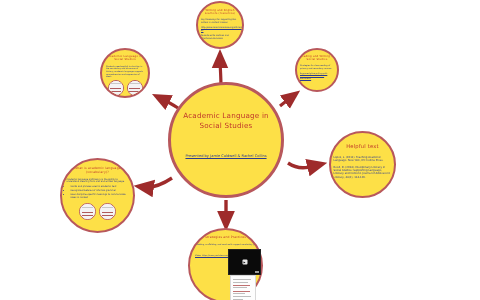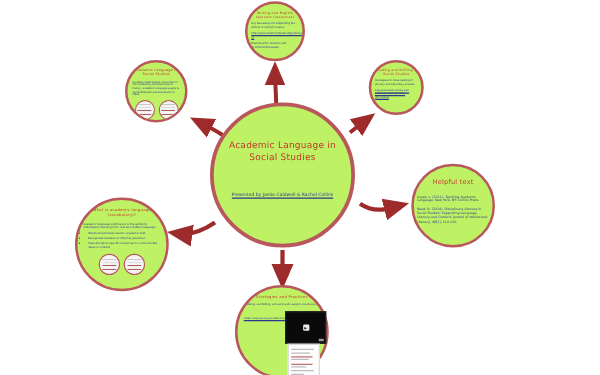--- a/index.html
+++ b/index.html
@@ -6,21 +6,21 @@
   body{
     width:480px;height:300px;background:#ffffff;overflow:hidden;
     font-family:"DejaVu Sans", sans-serif;position:relative;
   }
   .canvas{position:absolute;inset:0;}
 
   
   .node{
     position:absolute;border-radius:50%;
     border:2.5px solid #b8585c;
-    background:#bef264;
+    background:#fde047;
     box-sizing:border-box;
     display:flex;flex-direction:column;align-items:center;
     overflow:hidden;
   }
   .node.center{border-width:3.5px;border-color:#b8585c;}
 
   .n-title{
     color:#c0392b;text-align:center;line-height:1.25;
     font-family:"DejaVu Sans", sans-serif;
     letter-spacing:.2px;

